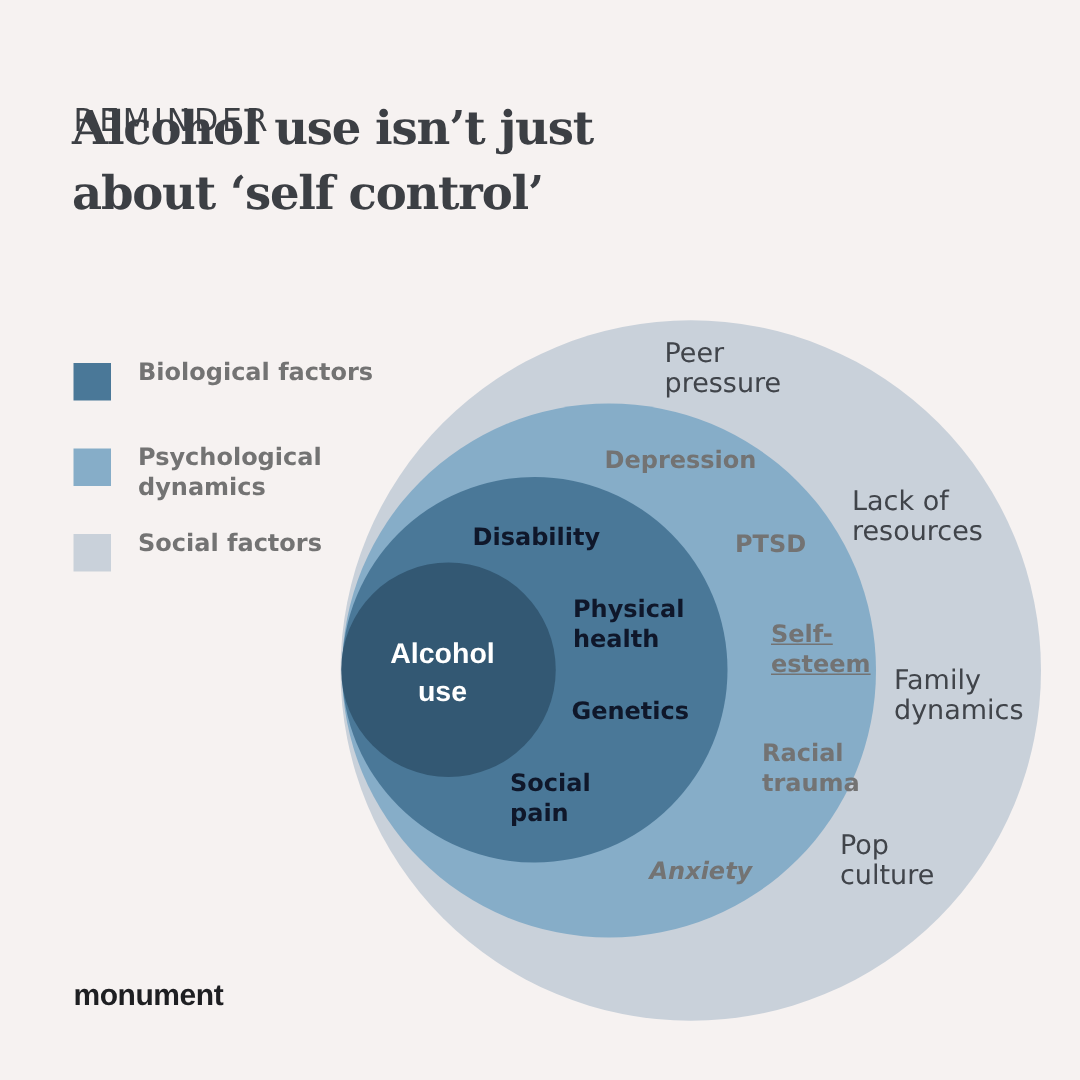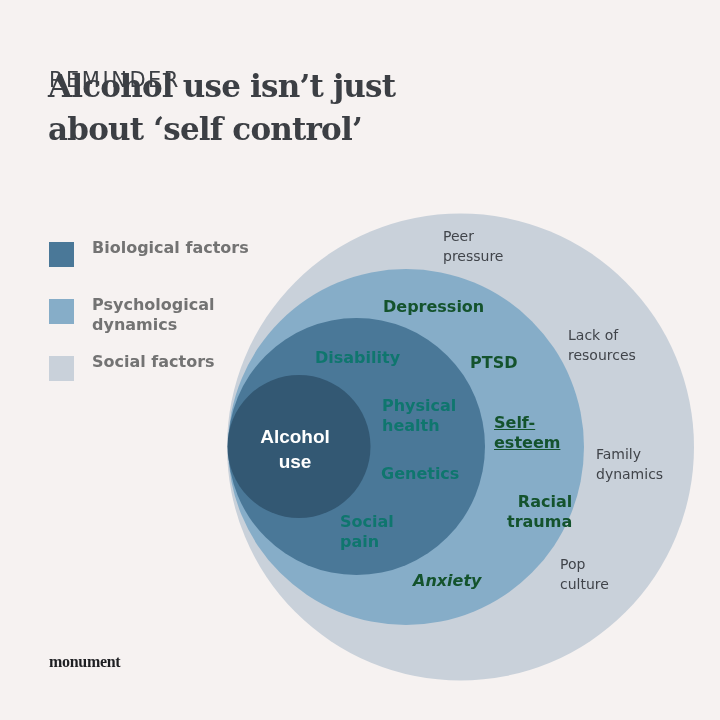--- a/index.html
+++ b/index.html
@@ -5,25 +5,25 @@
   html, body { margin:0; padding:0; }
   body { width:720px; height:720px; background:#f6f2f1; position:relative; overflow:hidden; font-family:"DejaVu Sans", sans-serif; }
   .eyebrow { position:absolute; left:49px; top:43px; font-family:"DejaVu Sans", sans-serif; font-size:21px; letter-spacing:2.5px; color:#3c3f44; font-weight:normal;margin-top:25px; }
   .title { position:absolute; left:48px; top:65px; width:420px; font-family:"DejaVu Serif", serif; font-size:31px; line-height:43px; color:#3c3f44; font-weight:bold; letter-spacing:-0.8px; }
   .legend { position:absolute; left:48px; top:238px; }
   .legend-item { position:relative; height:57px; }
   .swatch { position:absolute; left:1px; top:4px; width:25px; height:25px; }
   .legend-label { position:absolute; left:44px; top:0px; width:160px; font-size:16px; line-height:20px; color:#737373;font-weight:bold; }
   svg.diagram { position:absolute; left:0; top:0; }
   .lbl { position:absolute; font-size:16px; line-height:20px; font-weight:bold; white-space:nowrap; }
-  .lbl.social { color:#40444a; font-weight:normal; font-size:14px; }
-  .lbl.psych { color:#14532d; }
-  .lbl.bio { color:#0f766e; }
+  .lbl.social { color:#40444a; font-weight:normal; font-size:18px; }
+  .lbl.psych { color:#737373;margin-left:20px; }
+  .lbl.bio { color:#0f172a; }
   .lbl.core { color:#ffffff; font-size:19px; line-height:25px; text-align:center; font-family:"Liberation Sans", sans-serif; }
-  .logo { position:absolute; left:49px; top:653px; font-family:Liberation Serif, serif; font-weight:bold; font-size:16px; color:#1e1f22; letter-spacing:-0.3px; }
+  .logo { position:absolute; left:49px; top:653px; font-family:Liberation Sans, sans-serif; font-weight:bold; font-size:20px; color:#1e1f22; letter-spacing:-0.3px; }
 </style>
 </head>
 <body>
 
 <div class="eyebrow">REMINDER</div>
 <div class="title">Alcohol use isn’t just about ‘self control’</div>
 
 <div class="legend">
   <div class="legend-item">
     <div class="swatch" style="background:#4a7898"></div>
@@ -71,21 +71,21 @@
 <div class="lbl psych" style="left:383px; top:297px;">
   <div>Depression</div>
 </div>
 <div class="lbl psych" style="left:470px; top:353px;">
   <div>PTSD</div>
 </div>
 <div class="lbl psych" style="left:494px; top:413px;text-decoration:underline;">
   <div>Self-</div>
   <div>esteem</div>
 </div>
-<div class="lbl psych" style="left:507px; top:492px;text-align:right;">
+<div class="lbl psych" style="left:488px; top:492px;">
   <div>Racial</div>
   <div>trauma</div>
 </div>
 <div class="lbl psych" style="left:413px; top:571px;font-style:italic;">
   <div>Anxiety</div>
 </div>
 
 <div class="lbl bio" style="left:315px; top:348px;">
   <div>Disability</div>
 </div>

